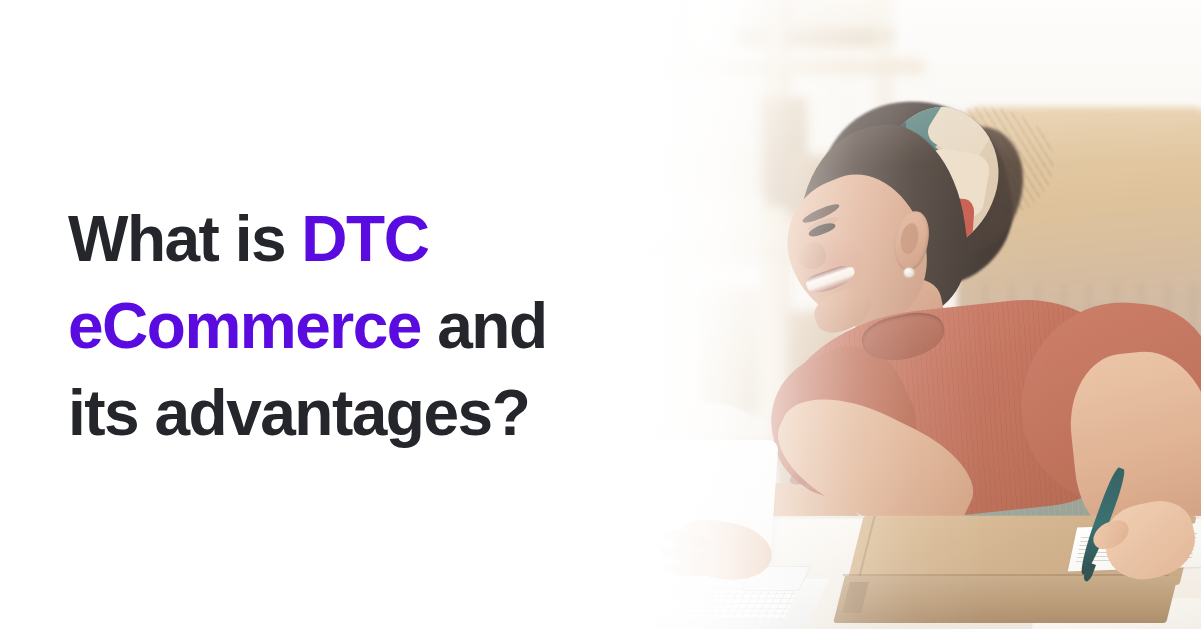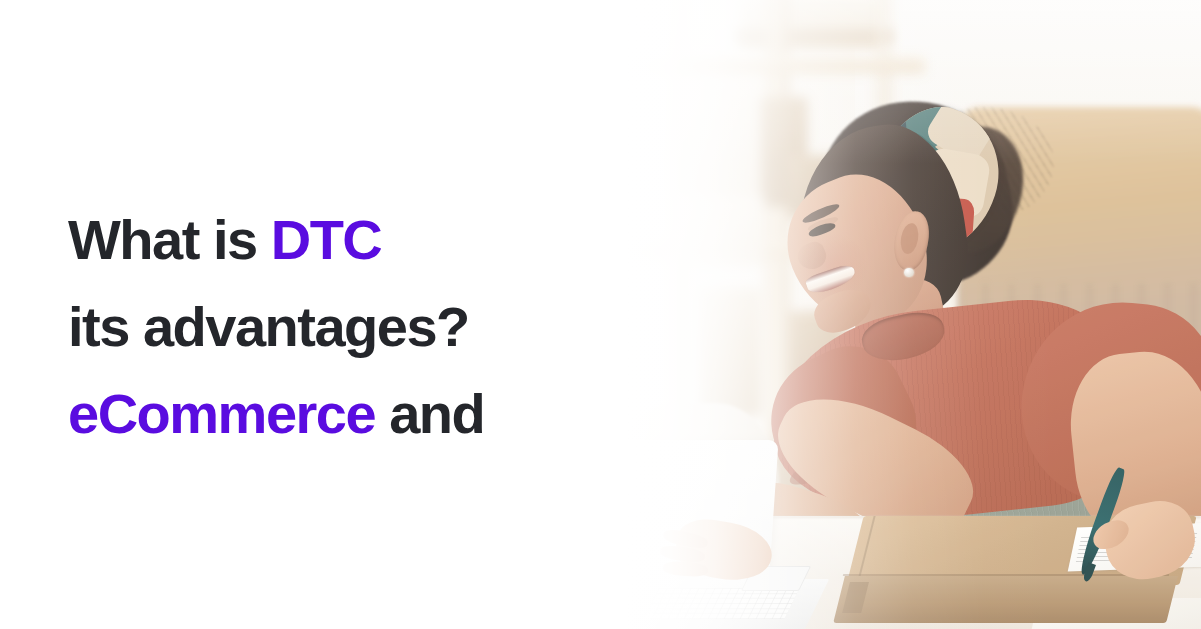--- a/index.html
+++ b/index.html
@@ -502,21 +502,21 @@
   }
 
   
   .headline{
     position:absolute;
     left:68px;
     top:196px;
     width:700px;
     z-index:5;
     font-weight:700;
-    font-size:56px;
+    font-size:64px;
     line-height:87px;
     letter-spacing:-1.5px;
     color:#24262b;
     font-family:"Liberation Sans", sans-serif;
   }
   .headline .hl{ color:#5a0ce0; }
   .headline .line{ display:block; white-space:nowrap; }
 </style>
 </head>
 <body>
@@ -634,17 +634,17 @@
       <div class="thumb-r"></div>
 
       <div class="wash"></div>
       <div class="fade-top"></div>
       <div class="fade-left"></div>
     </div>
   </div>
 
   <h1 class="headline">
     <span class="line"><span>What is </span><span class="hl">DTC</span></span>
+    <span class="line"><span class="hl">eCommerce</span><span> and</span></span>
     <span class="line">its advantages?</span>
-    <span class="line"><span class="hl">eCommerce</span><span> and</span></span>
   </h1>
 
 </div>
 
 </body></html>

